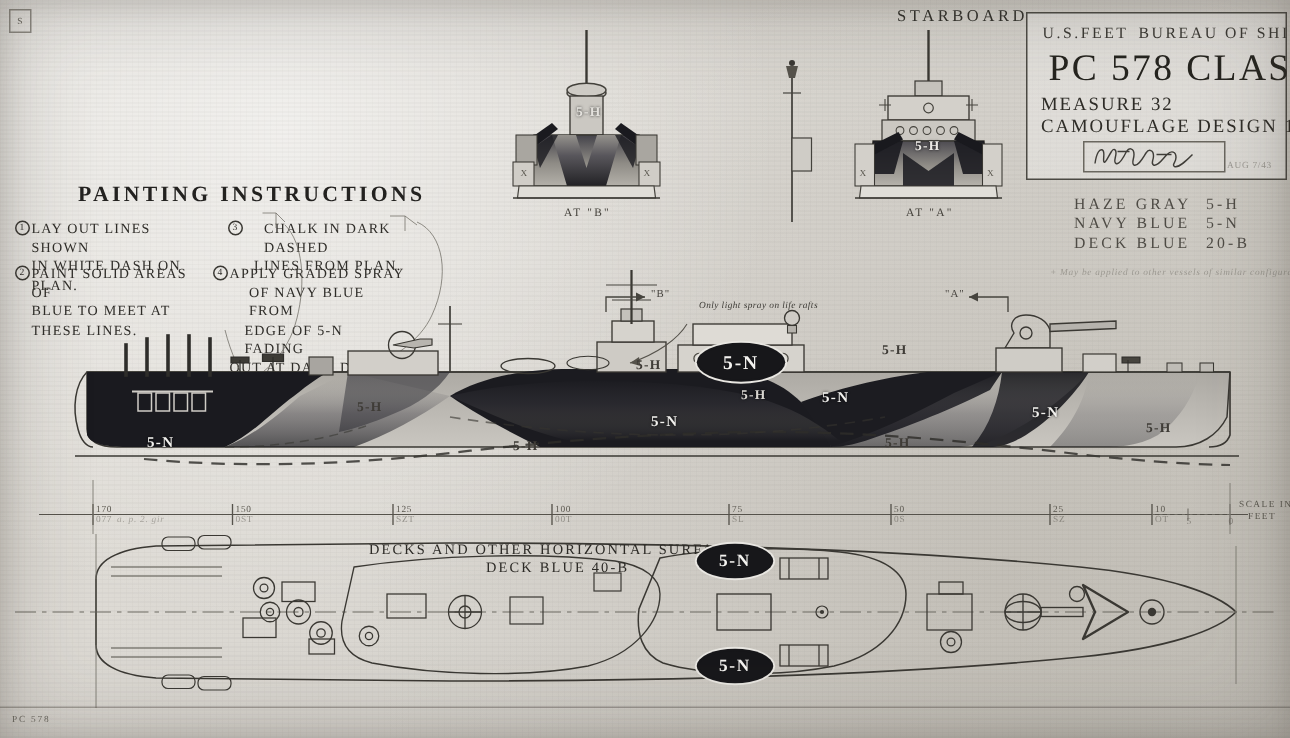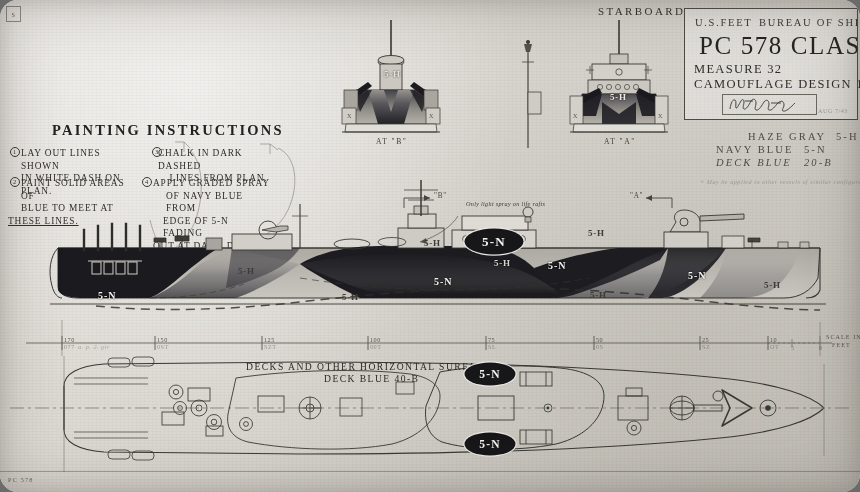--- a/index.html
+++ b/index.html
@@ -1,19 +1,19 @@
 <!DOCTYPE html>
 <html><head>
 <meta charset="utf-8">
 <style>
   html,body{margin:0;padding:0;background:#6b6b6b;}
   #sheet{
     position:relative;width:860px;height:492px;overflow:hidden;
     background:#d8d6d1;
-    font-family:"Liberation Serif",serif;color:#2a2a28;border-radius:18px;
+    font-family:"Liberation Serif",serif;color:#2a2a28;
   }
   
   #paper-tone{
     position:absolute;inset:0;
     background:
       radial-gradient(circle at 22% 18%, rgba(255,255,255,.55), rgba(255,255,255,0) 42%),
       radial-gradient(circle at 78% 80%, rgba(120,112,100,.16), rgba(0,0,0,0) 55%),
       linear-gradient(128deg,#e7e5e0 0%,#dedbd5 26%,#d7d4ce 58%,#cfccc5 84%,#c6c3bc 100%);
   }
   #grain{
@@ -90,53 +90,53 @@
                  C30 3,33 4,33 8 C33 11,31 14,33 15 C36 16,39 10,41 7
                  C43 4,46 5,46 9 C46 12,44 14,46 15 C49 16,52 11,55 8
                  C58 5,61 6,61 10 C61 13,58 15,60 16 C63 17,68 12,72 8
                  M22 6 L30 6 M48 8 L58 8"></path>
       </svg>
     </div>
     <div class="abs tiny2 nw" style="left:133px;top:98px;opacity:.5;">AUG 7/43</div>
   </div>
 
   <div class="abs" style="left:716px;top:131px;width:140px;">
-    <div class="nw" style="position:relative;height:13px;margin-left:32px;">
+    <div class="nw" style="position:relative;height:13px;">
       <span class="abs legend-l" style="left:0;top:0;">HAZE GRAY</span>
       <span class="abs legend-l" style="left:88px;top:0;">5-H</span>
     </div>
     <div class="nw" style="position:relative;height:13px;">
       <span class="abs legend-l" style="left:0;top:0;">NAVY BLUE</span>
       <span class="abs legend-l" style="left:88px;top:0;">5-N</span>
     </div>
-    <div class="nw" style="position:relative;height:13px;font-style:italic;">
+    <div class="nw" style="position:relative;height:13px;">
       <span class="abs legend-l" style="left:0;top:0;">DECK BLUE</span>
       <span class="abs legend-l" style="left:88px;top:0;">20-B</span>
     </div>
   </div>
   <div class="abs tiny2 nw" style="left:700px;top:178px;opacity:.42;font-style:italic;">+ May be applied to other vessels of similar configuration.</div>
 
   <div class="abs instr-h nw" style="left:52px;top:122px;">PAINTING INSTRUCTIONS</div>
 
   <div class="abs" style="left:8px;top:147px;width:128px;">
     <span class="abs instr-t" style="left:2px;top:0;border:1px solid #3a3833;border-radius:50%;width:8px;height:8px;line-height:8px;text-align:center;font-size:6.4px;">1</span>
     <div class="instr-t" style="margin-left:13px;">LAY OUT LINES SHOWN</div>
     <div class="instr-t" style="margin-left:13px;">IN WHITE DASH ON PLAN.</div>
   </div>
 
   <div class="abs" style="left:8px;top:177px;width:128px;">
     <span class="abs instr-t" style="left:2px;top:0;border:1px solid #3a3833;border-radius:50%;width:8px;height:8px;line-height:8px;text-align:center;font-size:6.4px;">2</span>
     <div class="instr-t" style="margin-left:13px;">PAINT SOLID AREAS OF</div>
     <div class="instr-t" style="margin-left:13px;">BLUE TO MEET AT</div>
-    <div class="instr-t" style="margin-left:0;text-decoration:underline;">THESE LINES.</div>
+    <div class="instr-t" style="margin-left:13px;">THESE LINES.</div>
   </div>
 
   <div class="abs" style="left:150px;top:147px;width:130px;">
     <span class="abs instr-t" style="left:2px;top:0;border:1px solid #3a3833;border-radius:50%;width:8px;height:8px;line-height:8px;text-align:center;font-size:6.4px;">3</span>
-    <div class="instr-t" style="margin-left:8px;">CHALK IN DARK DASHED</div>
+    <div class="instr-t" style="margin-left:26px;">CHALK IN DARK DASHED</div>
     <div class="instr-t" style="margin-left:7px;text-align:center;">LINES FROM PLAN.</div>
   </div>
 
   <div class="abs" style="left:140px;top:177px;width:130px;">
     <span class="abs instr-t" style="left:2px;top:0;border:1px solid #3a3833;border-radius:50%;width:8px;height:8px;line-height:8px;text-align:center;font-size:6.4px;">4</span>
     <div class="instr-t" style="margin-left:13px;">APPLY GRADED SPRAY</div>
     <div class="instr-t" style="margin-left:26px;">OF NAVY BLUE FROM</div>
     <div class="instr-t" style="margin-left:23px;">EDGE OF 5-N FADING</div>
     <div class="instr-t" style="margin-left:13px;">OUT AT DARK DASHED</div>
     <div class="instr-t" style="margin-left:13px;">BLUE.</div>

